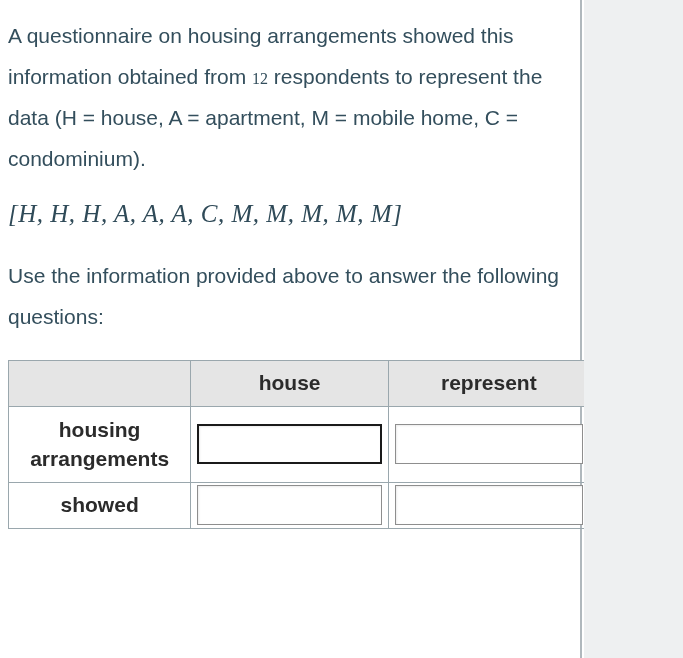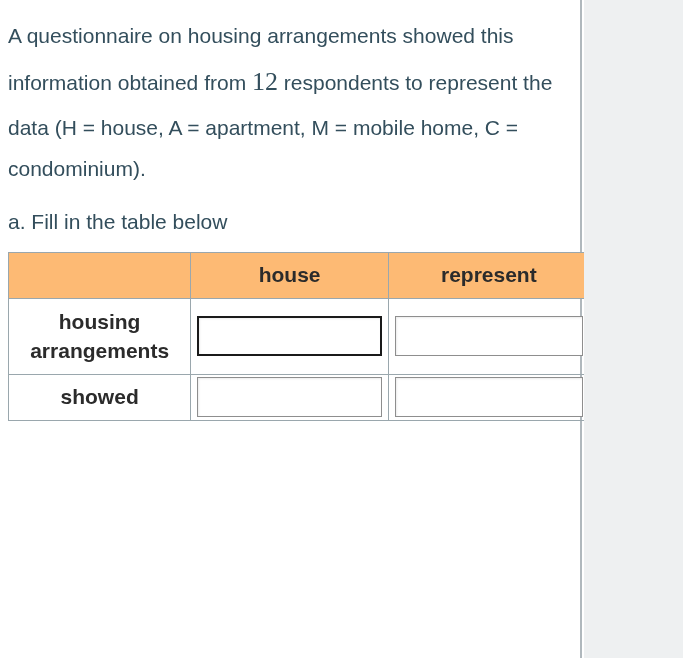--- a/index.html
+++ b/index.html
@@ -23,21 +23,21 @@
       border-right: 2px solid #b0b8bd;
       height: 658px;
       overflow-x: visible;
     }
     .question-text {
       line-height: 1.95;
       margin-bottom: 20px;
     }
     .math-number {
       font-family: Georgia, 'Times New Roman', serif;
-      font-size: 26px;
+      font-size: 16px;
     }
     .data-list {
       font-family: Georgia, 'Times New Roman', serif;
       font-style: italic;
       font-size: 25px;
       letter-spacing: 0.5px;
       margin: 10px 0 28px 0;
       color: #2f4a58;
     }
     .instruction {
@@ -59,21 +59,21 @@
       border: 1px solid #9aa7ad;
       padding: 6px 8px;
       text-align: center;
       vertical-align: middle;
       font-size: 21px;
       color: #2b2b2b;
       height: 46px;
     }
     th {
       font-weight: bold;
-      background: #fdba74;
+      background: #e5e5e5;
     }
     td.row-header {
       font-weight: bold;
       background: #fff;
       color: #2b2b2b;
       width: 185px;
       line-height: 1.4;
     }
     td.cell {
       width: 210px;
@@ -112,23 +112,24 @@
 <body>
 
 <div class="right-panel"></div>
 
 <div class="content-area">
 
   <p class="question-text">
     <span>A questionnaire on housing arrangements showed this information obtained from </span><span class="math-number">12</span><span> respondents to represent the data (H = house, A = apartment, M = mobile home, C = condominium).</span>
   </p>
 
+  <p class="data-list">[H, H, H, A, A, A, C, M, M, M, M, M]</p>
 
+  <p class="instruction">Use the information provided above to answer the following questions:</p>
 
-  <p class="part-label">a. Fill in the table below</p>
 
   <div class="table-wrapper">
     <table>
       <tbody>
           <tr class="header-row">
         <th></th>
         <th>house</th>
         <th>represent</th>
         <th>mobile home</th>
       </tr>

